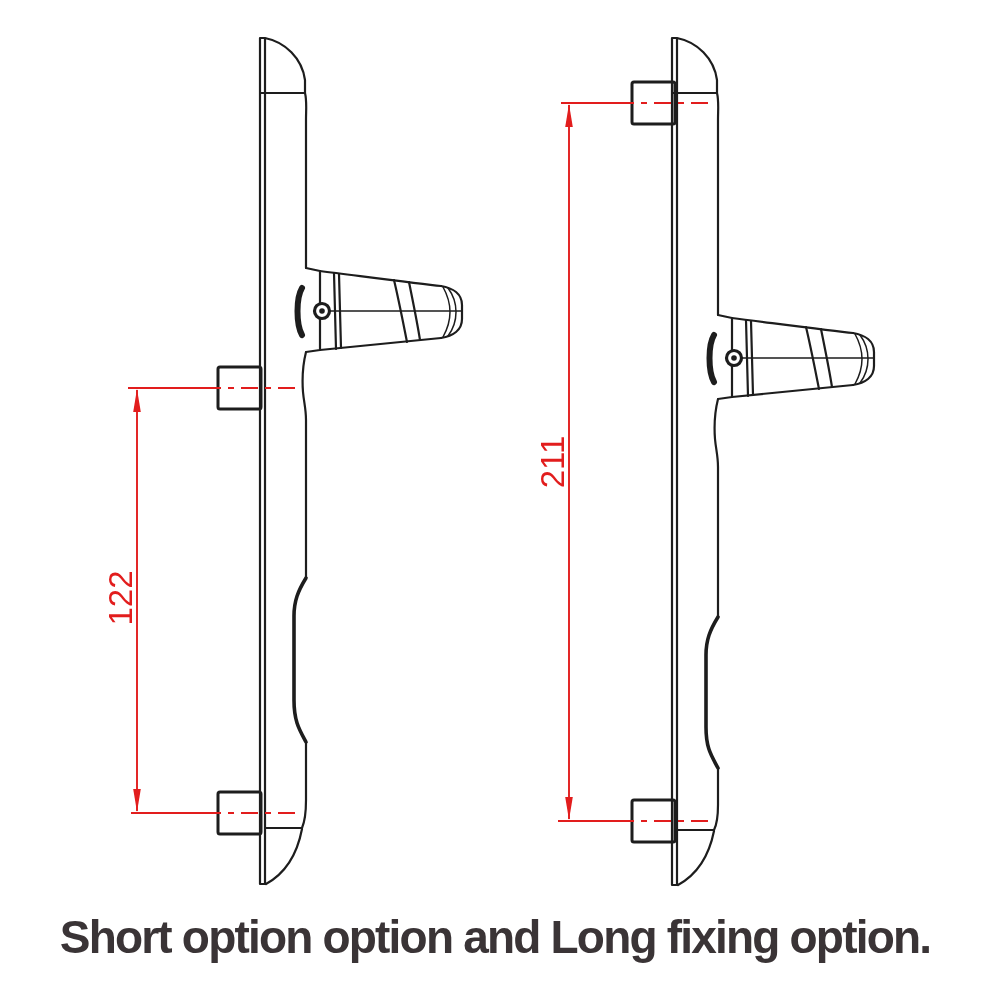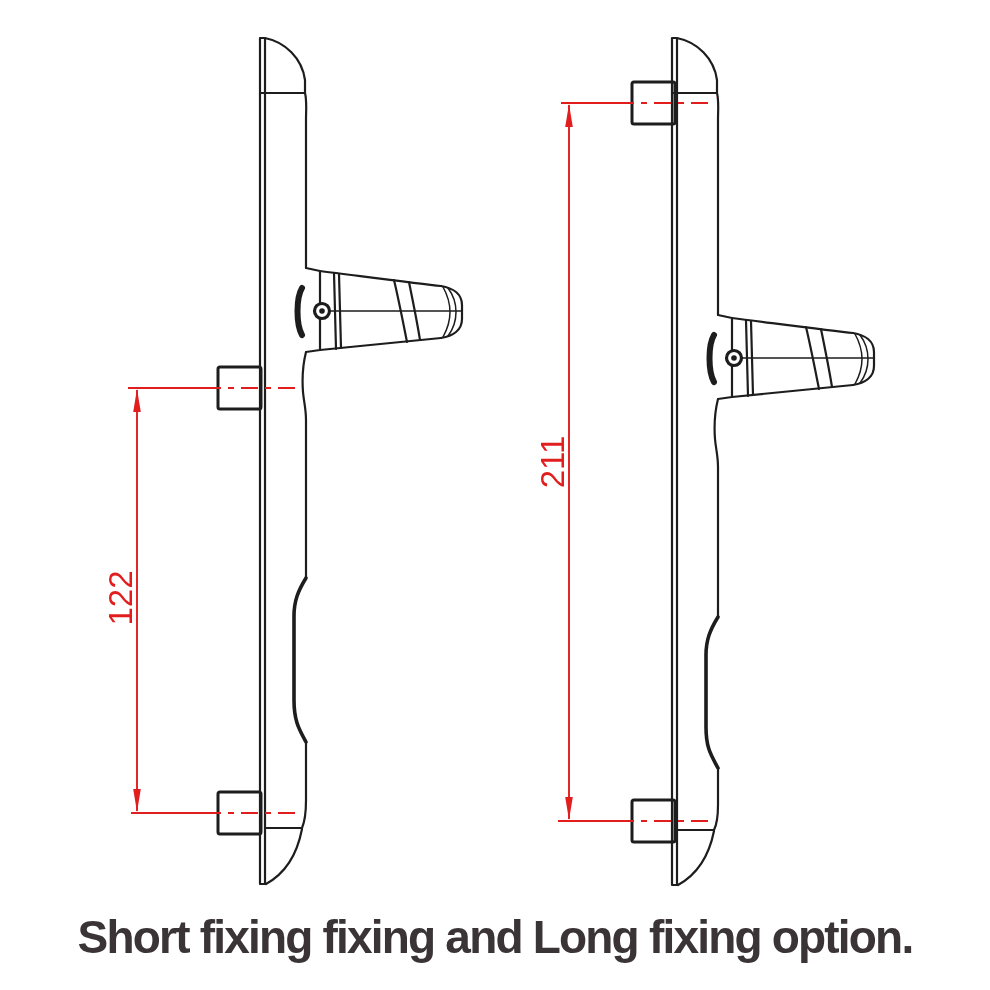--- a/index.html
+++ b/index.html
@@ -176,15 +176,15 @@
         <path class="dim" d="M561,103 L617,103 M558,821 L617,821"></path>
         <path class="dim dashd" d="M617,103 L708,103 M617,821 L708,821"></path>
         <path class="dim" d="M569,105 L569,819"></path>
         <polygon class="dim-arrow" points="569,104 565.2,127 572.8,127"></polygon>
         <polygon class="dim-arrow" points="569,820 565.2,797 572.8,797"></polygon>
         <text class="dim-text" transform="translate(564,462) rotate(-90)" text-anchor="middle">211</text>
       </g>
     </g>
   </svg>
 
-  <div class="caption">Short fixing fixing and Long fixing option.</div>
+  <div class="caption">Short option option and Long fixing option.</div>
 
 </div>
 
 </body></html>

